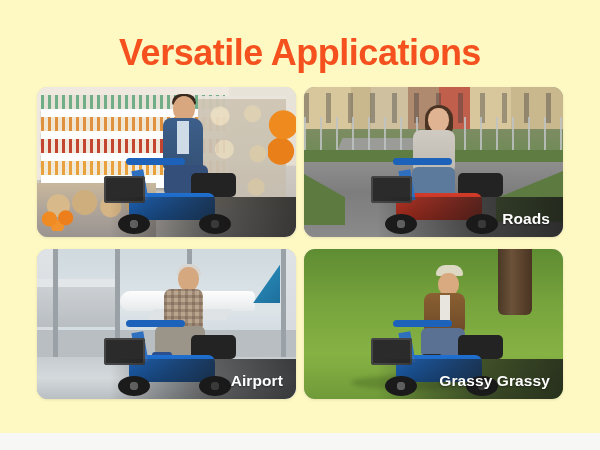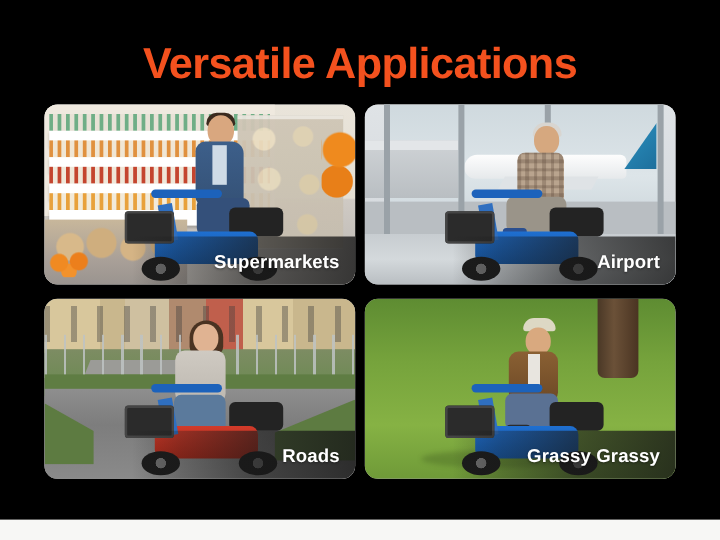--- a/index.html
+++ b/index.html
@@ -11,21 +11,21 @@
     height: 450px;
     overflow: hidden;
     background: #f7f7f5;
     font-family: "Liberation Sans", sans-serif;
   }
 
   .page {
     position: relative;
     width: 600px;
     height: 433px;
-    background: #000000;
+    background: #fef9c3;
     box-sizing: border-box;
     text-decoration: underline;
   }
 
   .page-title {
     position: absolute;
     left: 0;
     top: 32px;
     width: 600px;
     text-align: center;
@@ -476,21 +476,54 @@
             <div class="sc-body"></div>
             <div class="sc-column"></div>
             <div class="sc-handle"></div>
             <div class="sc-basket"></div>
             <div class="sc-wheel left"></div>
             <div class="sc-wheel right"></div>
           </div>
         </div>
       </div>
       <div class="card-label-band"></div>
-      <div class="card-label">Supermarkets</div>
+    </div>
+
+    <div class="card">
+      <div class="photo">
+        <div class="sc-rd">
+          <div class="rd-buildings"></div>
+          <div class="rd-windows"></div>
+          <div class="rd-grass-top"></div>
+          <div class="rd-path-far"></div>
+          <div class="rd-fence"></div>
+          <div class="rd-grass-mid"></div>
+          <div class="rd-road"></div>
+          <div class="rd-grass-left"></div>
+          <div class="rd-grass-right"></div>
+          <div class="rd-person">
+            <div class="rd-hair"></div>
+            <div class="rd-head"></div>
+            <div class="rd-jacket"></div>
+            <div class="rd-jeans"></div>
+            <div class="rd-sneaker"></div>
+          </div>
+          <div class="sm-scooter">
+            <div class="sc-seat"></div>
+            <div class="rd-sc-body"></div>
+            <div class="sc-column"></div>
+            <div class="sc-handle"></div>
+            <div class="sc-basket"></div>
+            <div class="sc-wheel left"></div>
+            <div class="sc-wheel right"></div>
+          </div>
+        </div>
+      </div>
+      <div class="card-label-band"></div>
+      <div class="card-label">Roads</div>
     </div>
 
     <div class="card">
       <div class="photo">
         <div class="sc-ap">
           <div class="ap-glass"></div>
           <div class="ap-terminal"></div>
           <div class="ap-apron"></div>
           <div class="ap-plane-body"></div>
           <div class="ap-plane-wing"></div>
@@ -517,54 +550,20 @@
             <div class="sc-wheel right"></div>
           </div>
         </div>
       </div>
       <div class="card-label-band"></div>
       <div class="card-label">Airport</div>
     </div>
 
     <div class="card">
       <div class="photo">
-        <div class="sc-rd">
-          <div class="rd-buildings"></div>
-          <div class="rd-windows"></div>
-          <div class="rd-grass-top"></div>
-          <div class="rd-path-far"></div>
-          <div class="rd-fence"></div>
-          <div class="rd-grass-mid"></div>
-          <div class="rd-road"></div>
-          <div class="rd-grass-left"></div>
-          <div class="rd-grass-right"></div>
-          <div class="rd-person">
-            <div class="rd-hair"></div>
-            <div class="rd-head"></div>
-            <div class="rd-jacket"></div>
-            <div class="rd-jeans"></div>
-            <div class="rd-sneaker"></div>
-          </div>
-          <div class="sm-scooter">
-            <div class="sc-seat"></div>
-            <div class="rd-sc-body"></div>
-            <div class="sc-column"></div>
-            <div class="sc-handle"></div>
-            <div class="sc-basket"></div>
-            <div class="sc-wheel left"></div>
-            <div class="sc-wheel right"></div>
-          </div>
-        </div>
-      </div>
-      <div class="card-label-band"></div>
-      <div class="card-label">Roads</div>
-    </div>
-
-    <div class="card">
-      <div class="photo">
         <div class="sc-gr">
           <div class="gr-tree"></div>
           <div class="gr-shadow"></div>
           <div class="gr-person">
             <div class="gr-cap"></div>
             <div class="gr-head"></div>
             <div class="gr-jacket"></div>
             <div class="gr-shirt"></div>
             <div class="gr-jeans"></div>
             <div class="gr-shoe"></div>

